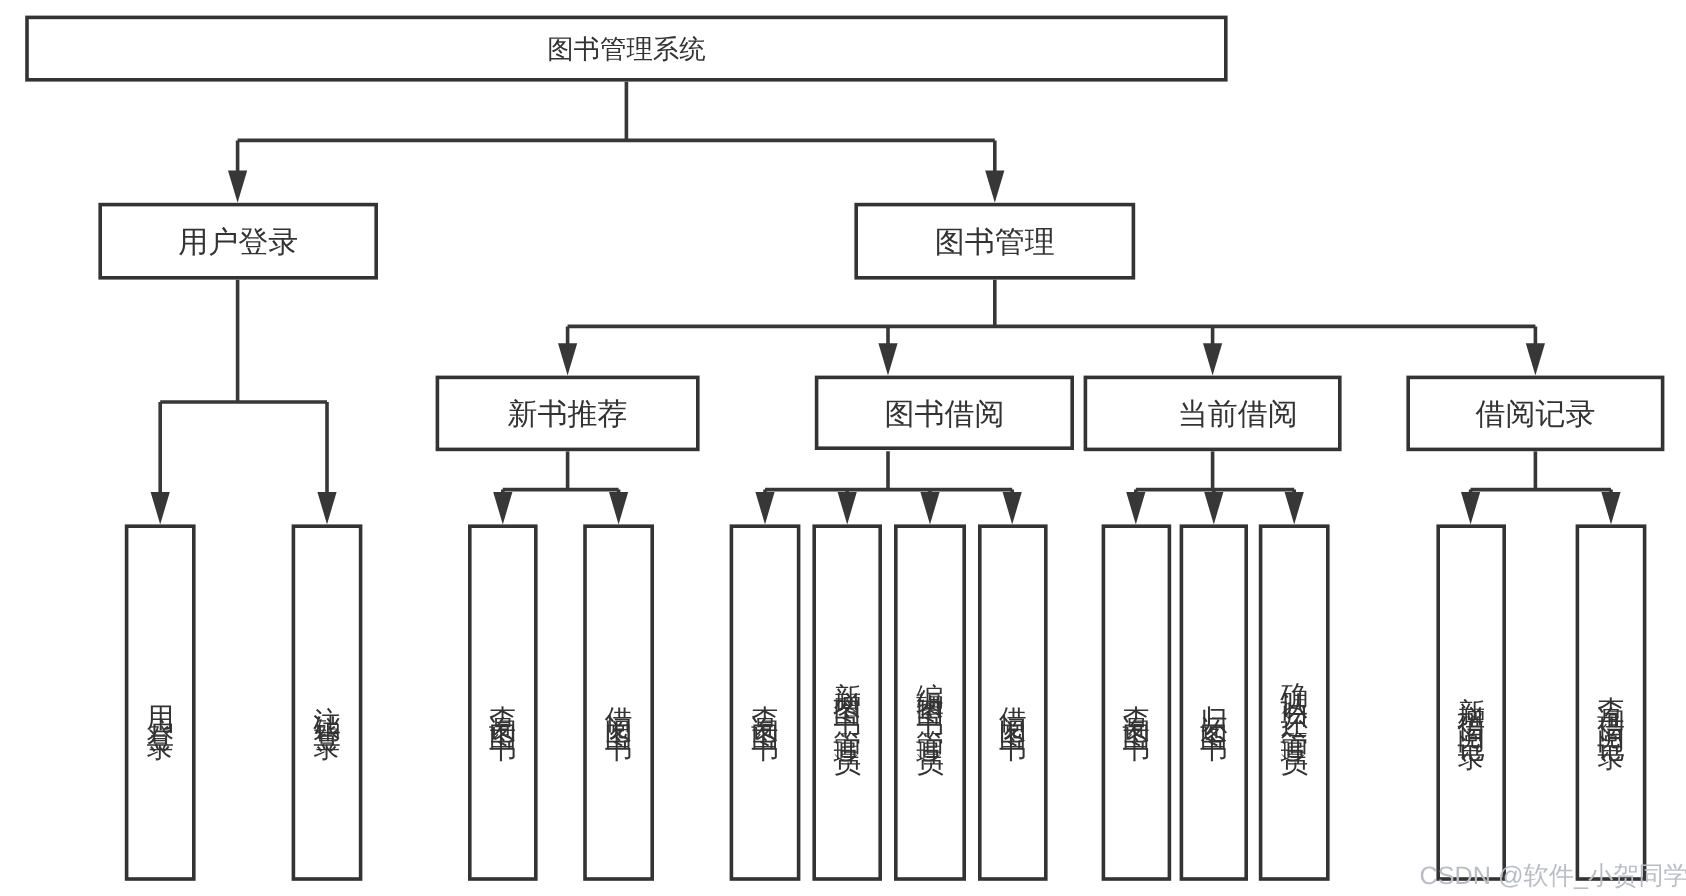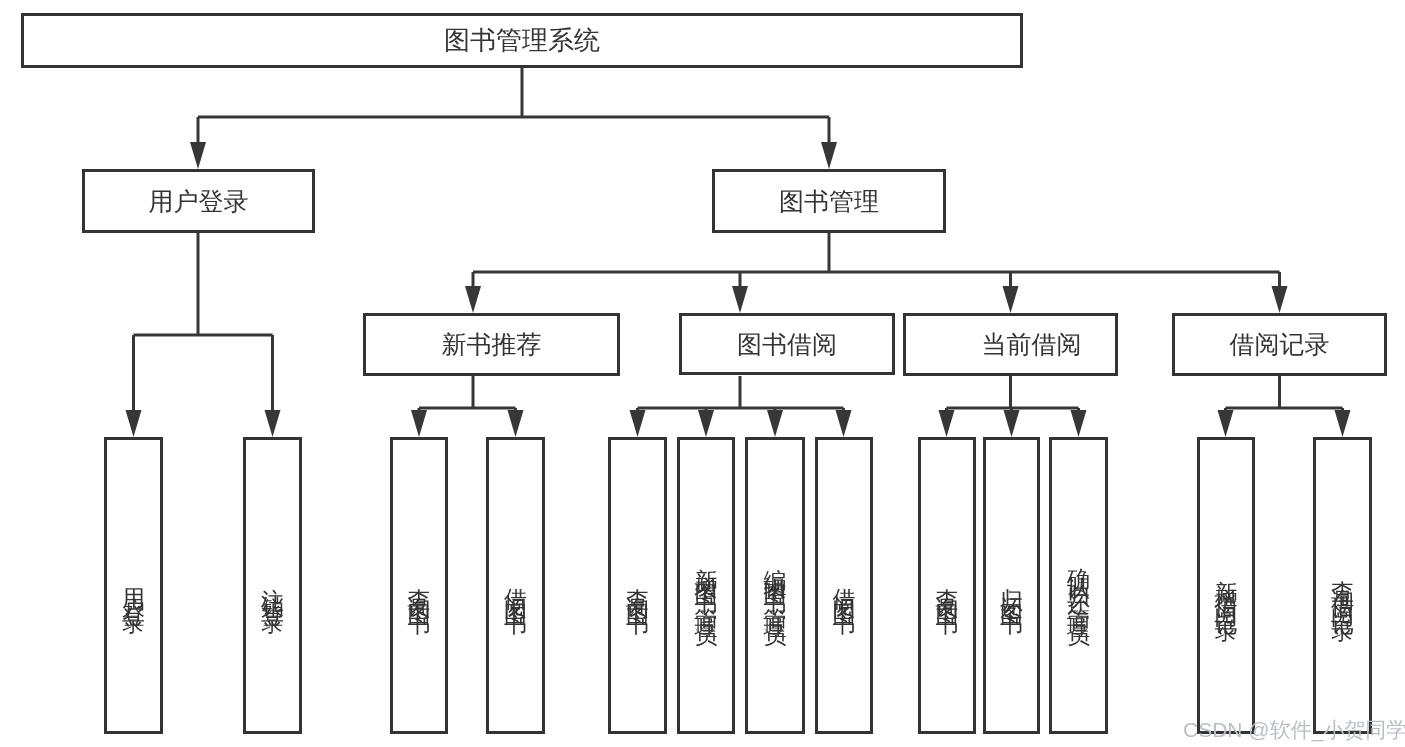--- a/index.html
+++ b/index.html
@@ -24,21 +24,21 @@
     background: #ffffff;
     display: flex;
     align-items: center;
     justify-content: center;
   }
   .node .hlabel {
     font-size: 25px;
     color: #333333;
     white-space: nowrap;
   }
-  .node.root .hlabel { font-size: 26px; text-align: center; }
+  .node.root .hlabel { font-size: 22px; text-align: center; }
   .node .vlabel {
     writing-mode: vertical-rl;
     text-orientation: mixed;
     font-size: 23px;
     letter-spacing: 8px;
     color: #333333;
     line-height: 1;
   }
   .watermark {
     position: absolute;
@@ -122,21 +122,21 @@
     <span class="hlabel">图书管理系统</span>
   </div>
 
   <div class="node" style="left:82px; top:169px; width:233px; height:64px;">
     <span class="hlabel">用户登录</span>
   </div>
   <div class="node" style="left:712px; top:169px; width:234px; height:64px;">
     <span class="hlabel">图书管理</span>
   </div>
 
-  <div class="node" style="left:363px; top:313px; width:257px; height:63px;">
+  <div class="node" style="left:363px; top:313px; width:220px; height:63px;">
     <span class="hlabel">新书推荐</span>
   </div>
   <div class="node" style="left:632px; top:313px; width:216px; height:62px;margin-left:47px;">
     <span class="hlabel">图书借阅</span>
   </div>
   <div class="node" style="left:903px; top:313px; width:215px; height:63px;padding-left:42px;">
     <span class="hlabel">当前借阅</span>
   </div>
   <div class="node" style="left:1172px; top:313px; width:215px; height:63px;">
     <span class="hlabel">借阅记录</span>

